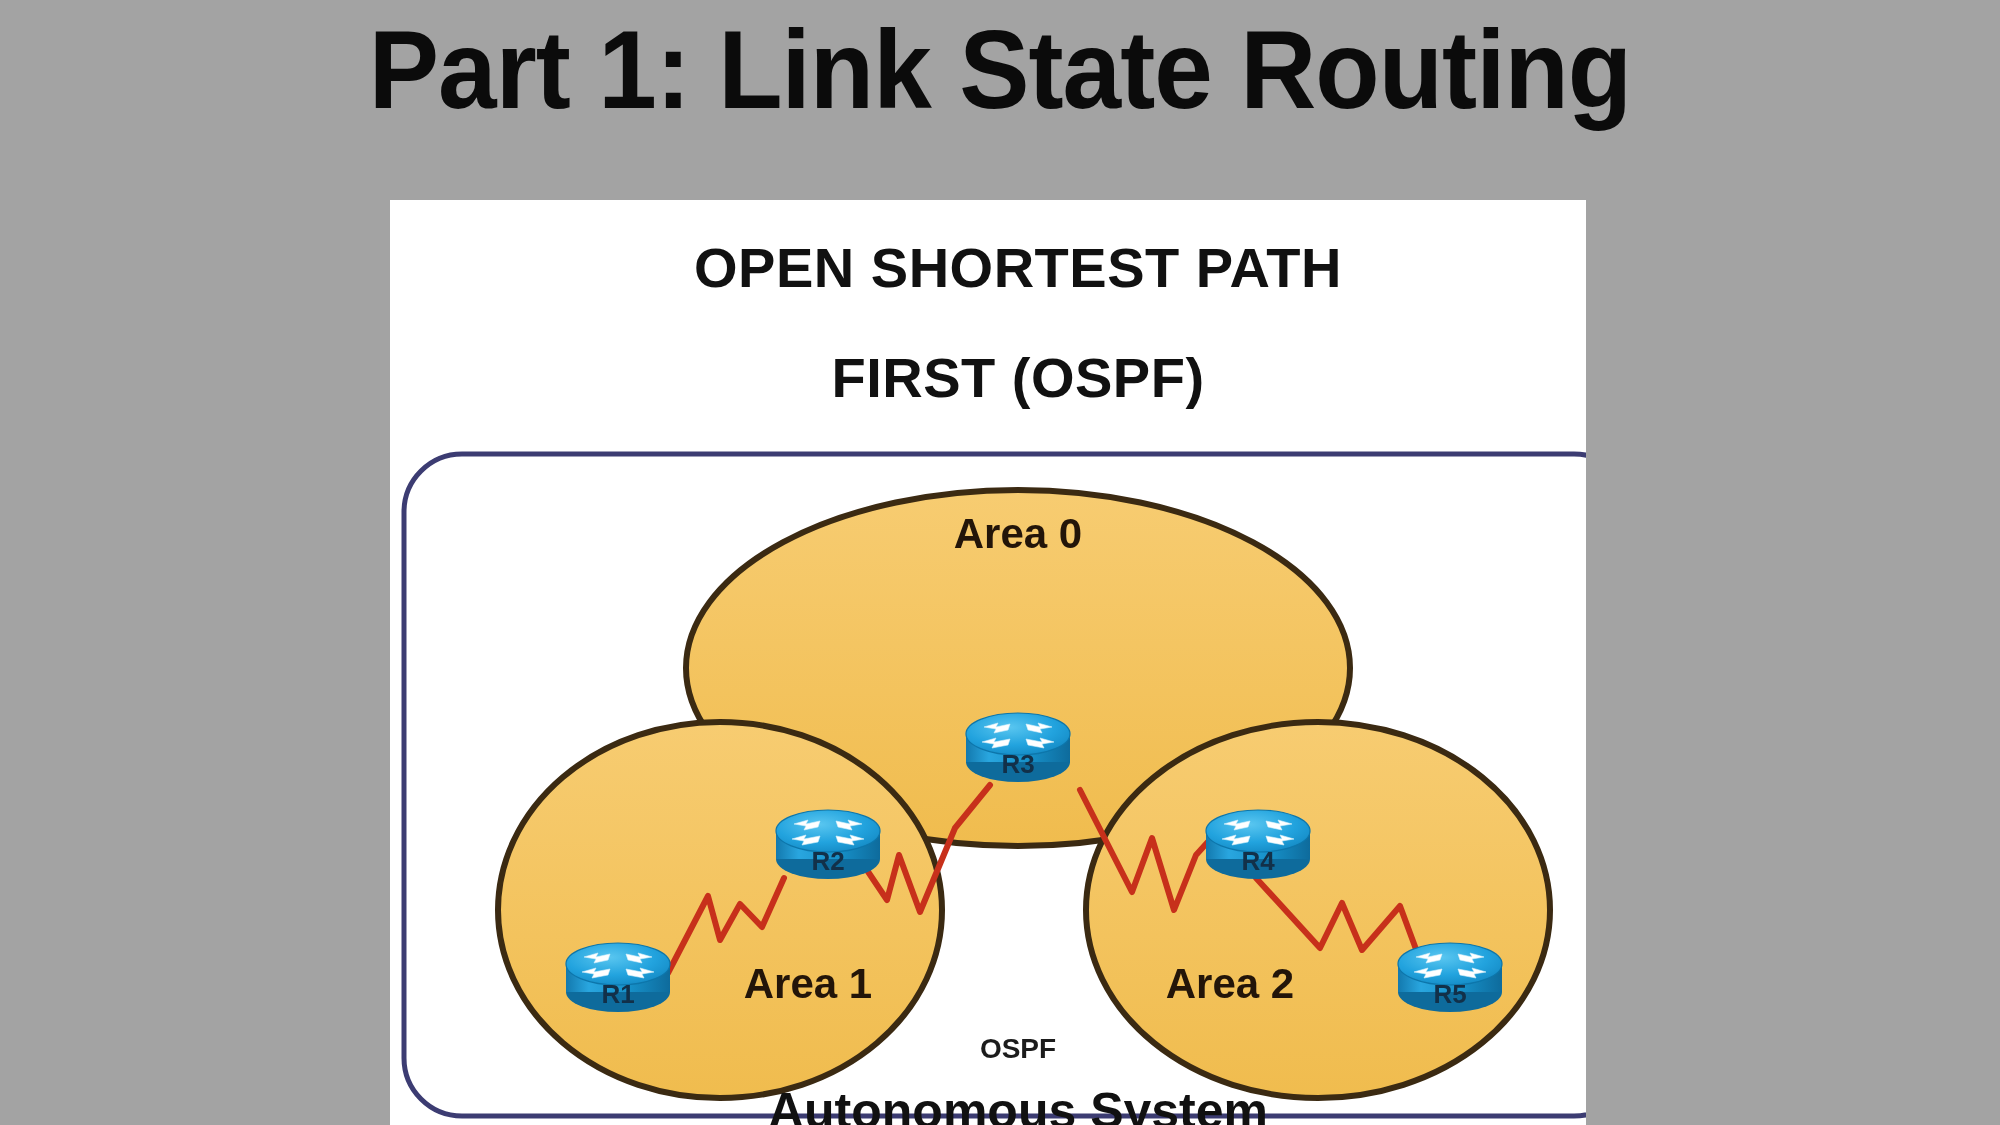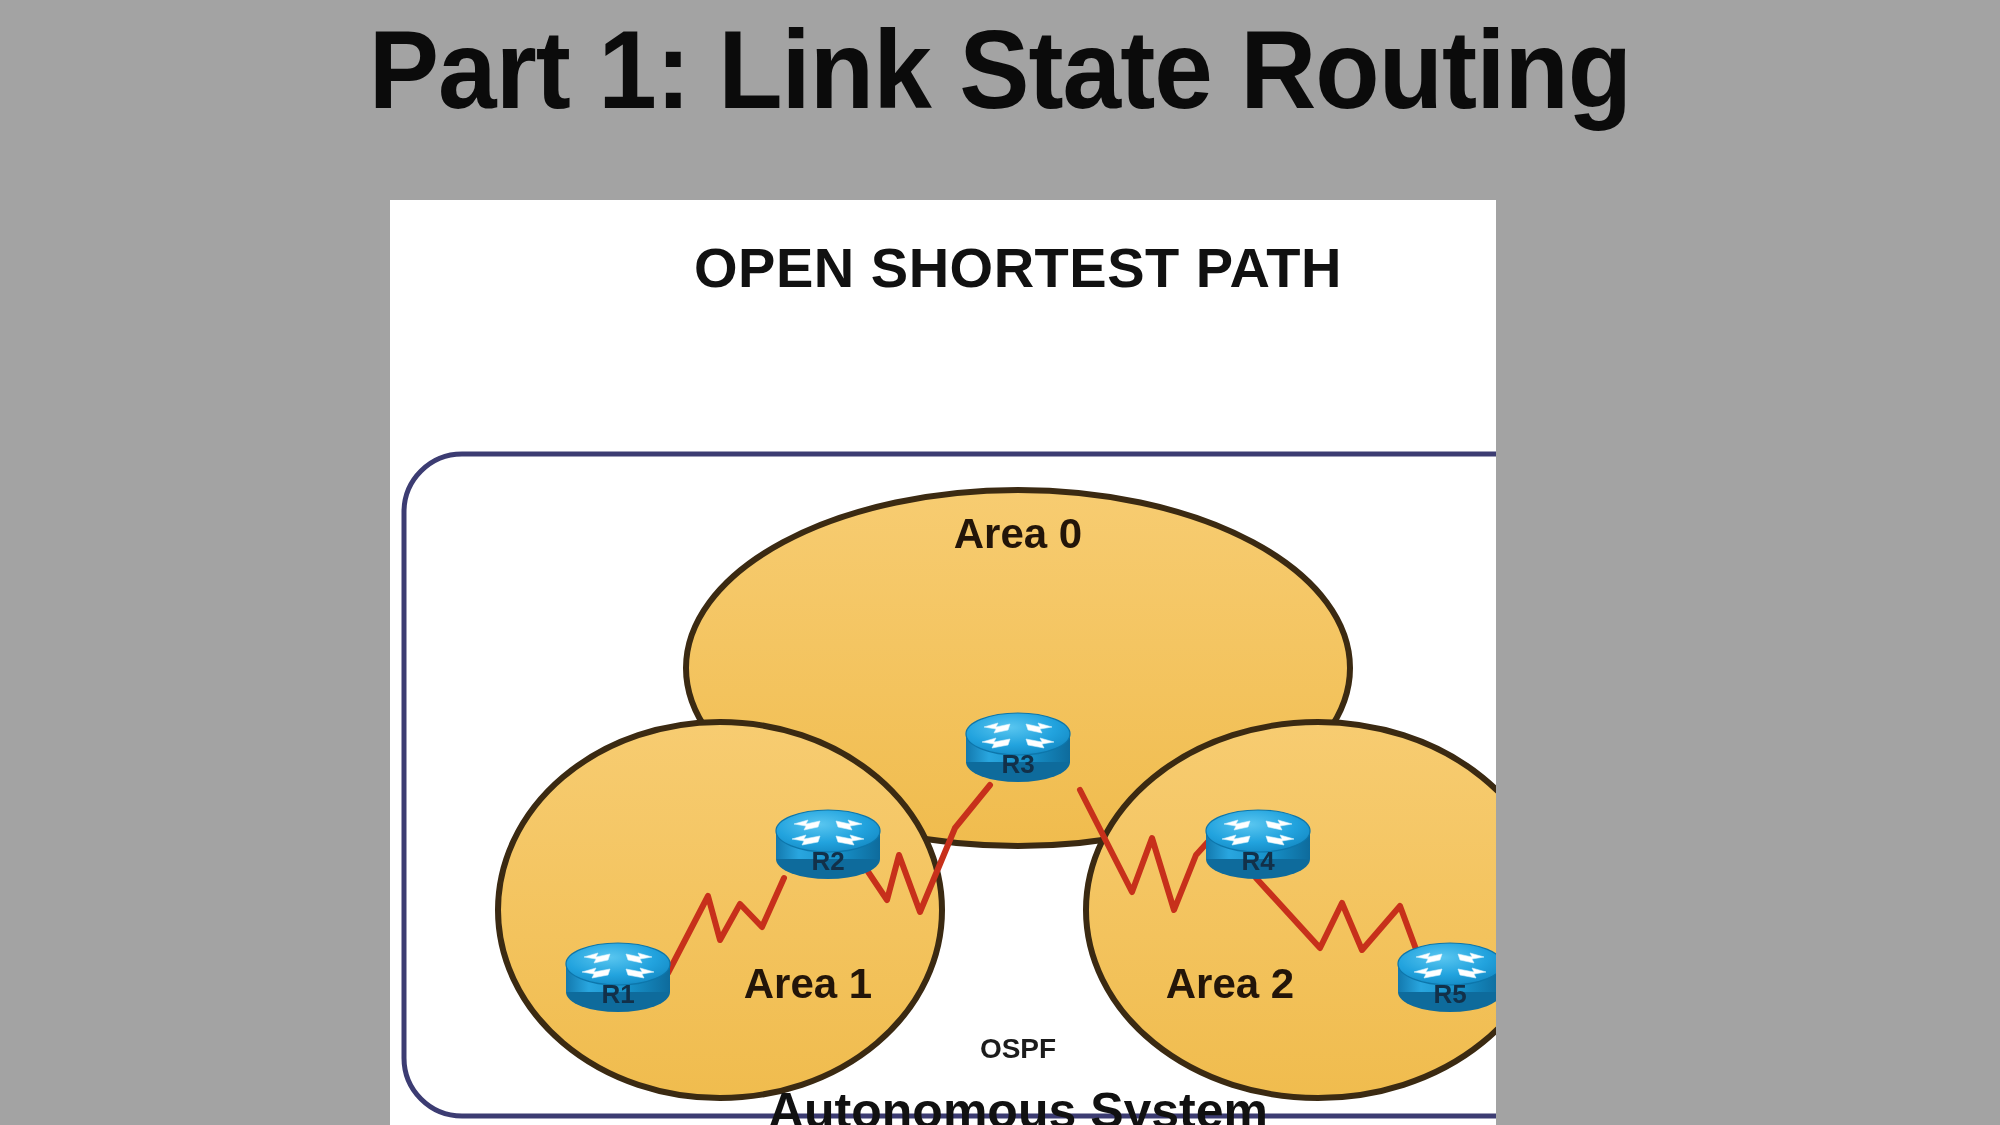--- a/index.html
+++ b/index.html
@@ -39,21 +39,21 @@
     transform: scaleX(0.94);
     transform-origin: 50% 50%;
     white-space: nowrap;
   }
 
   
   #content-card {
     position: absolute;
     left: 390px;
     top: 200px;
-    width: 1106px;
+    width: 1196px;
     height: 925px;
     background: #FFFFFF;
     overflow: hidden;
   }
 
   
   #subtitle-block {
     position: absolute;
     left: 0;
     top: 13px;
@@ -115,20 +115,21 @@
 <body>
 
 <div id="slide">
 
   <div id="slide-title">Part 1: Link State Routing</div>
 
   <div id="content-card">
 
     <div id="subtitle-block">
       <div class="subtitle-line">OPEN SHORTEST PATH</div>
+      <div class="subtitle-line">FIRST (OSPF)</div>
     </div>
 
     <div id="diagram-figure">
       <svg id="diagram-svg" viewBox="0 0 1256 690" xmlns="http://www.w3.org/2000/svg">
         <defs>
 
           <radialGradient id="routerTop" cx="42%" cy="34%" r="78%">
             <stop offset="0%" stop-color="#59C6F0"></stop>
             <stop offset="55%" stop-color="#22A3DE"></stop>
             <stop offset="100%" stop-color="#1184BE"></stop>

